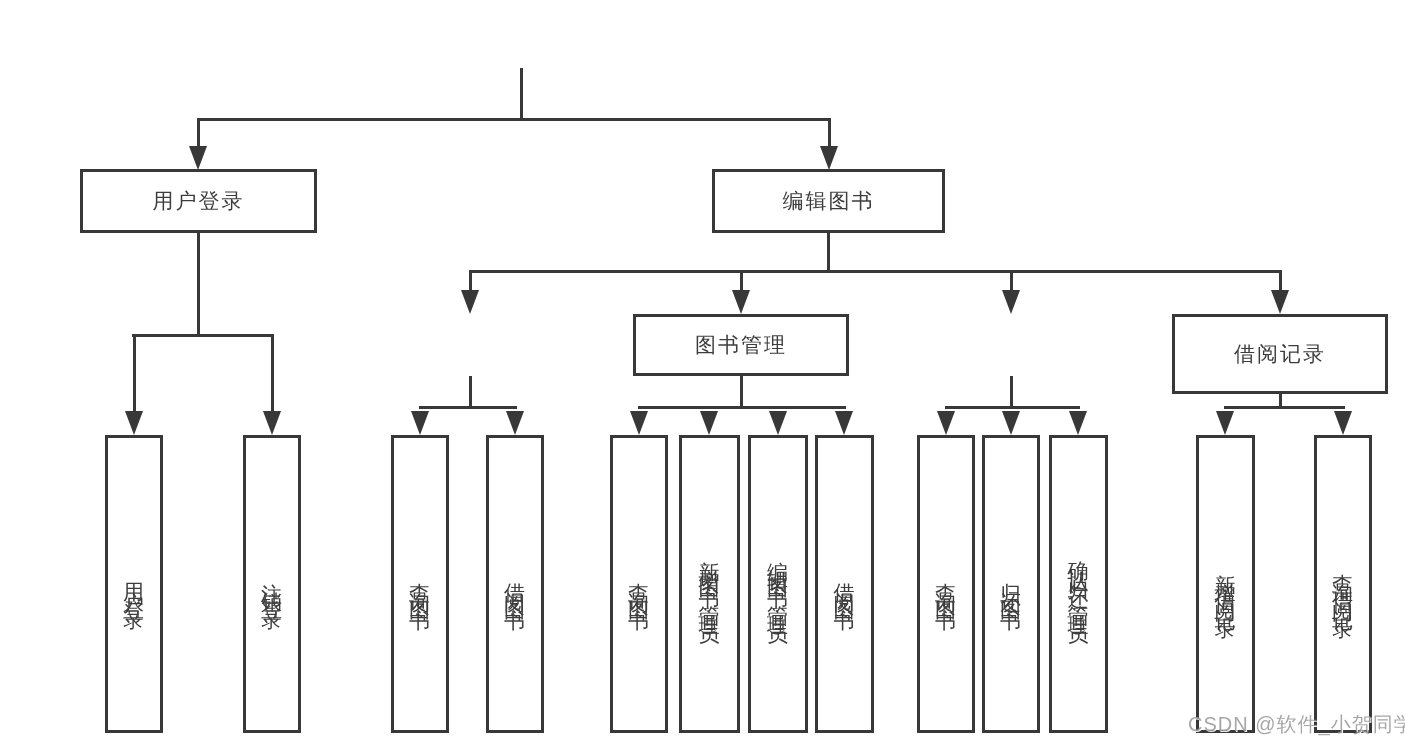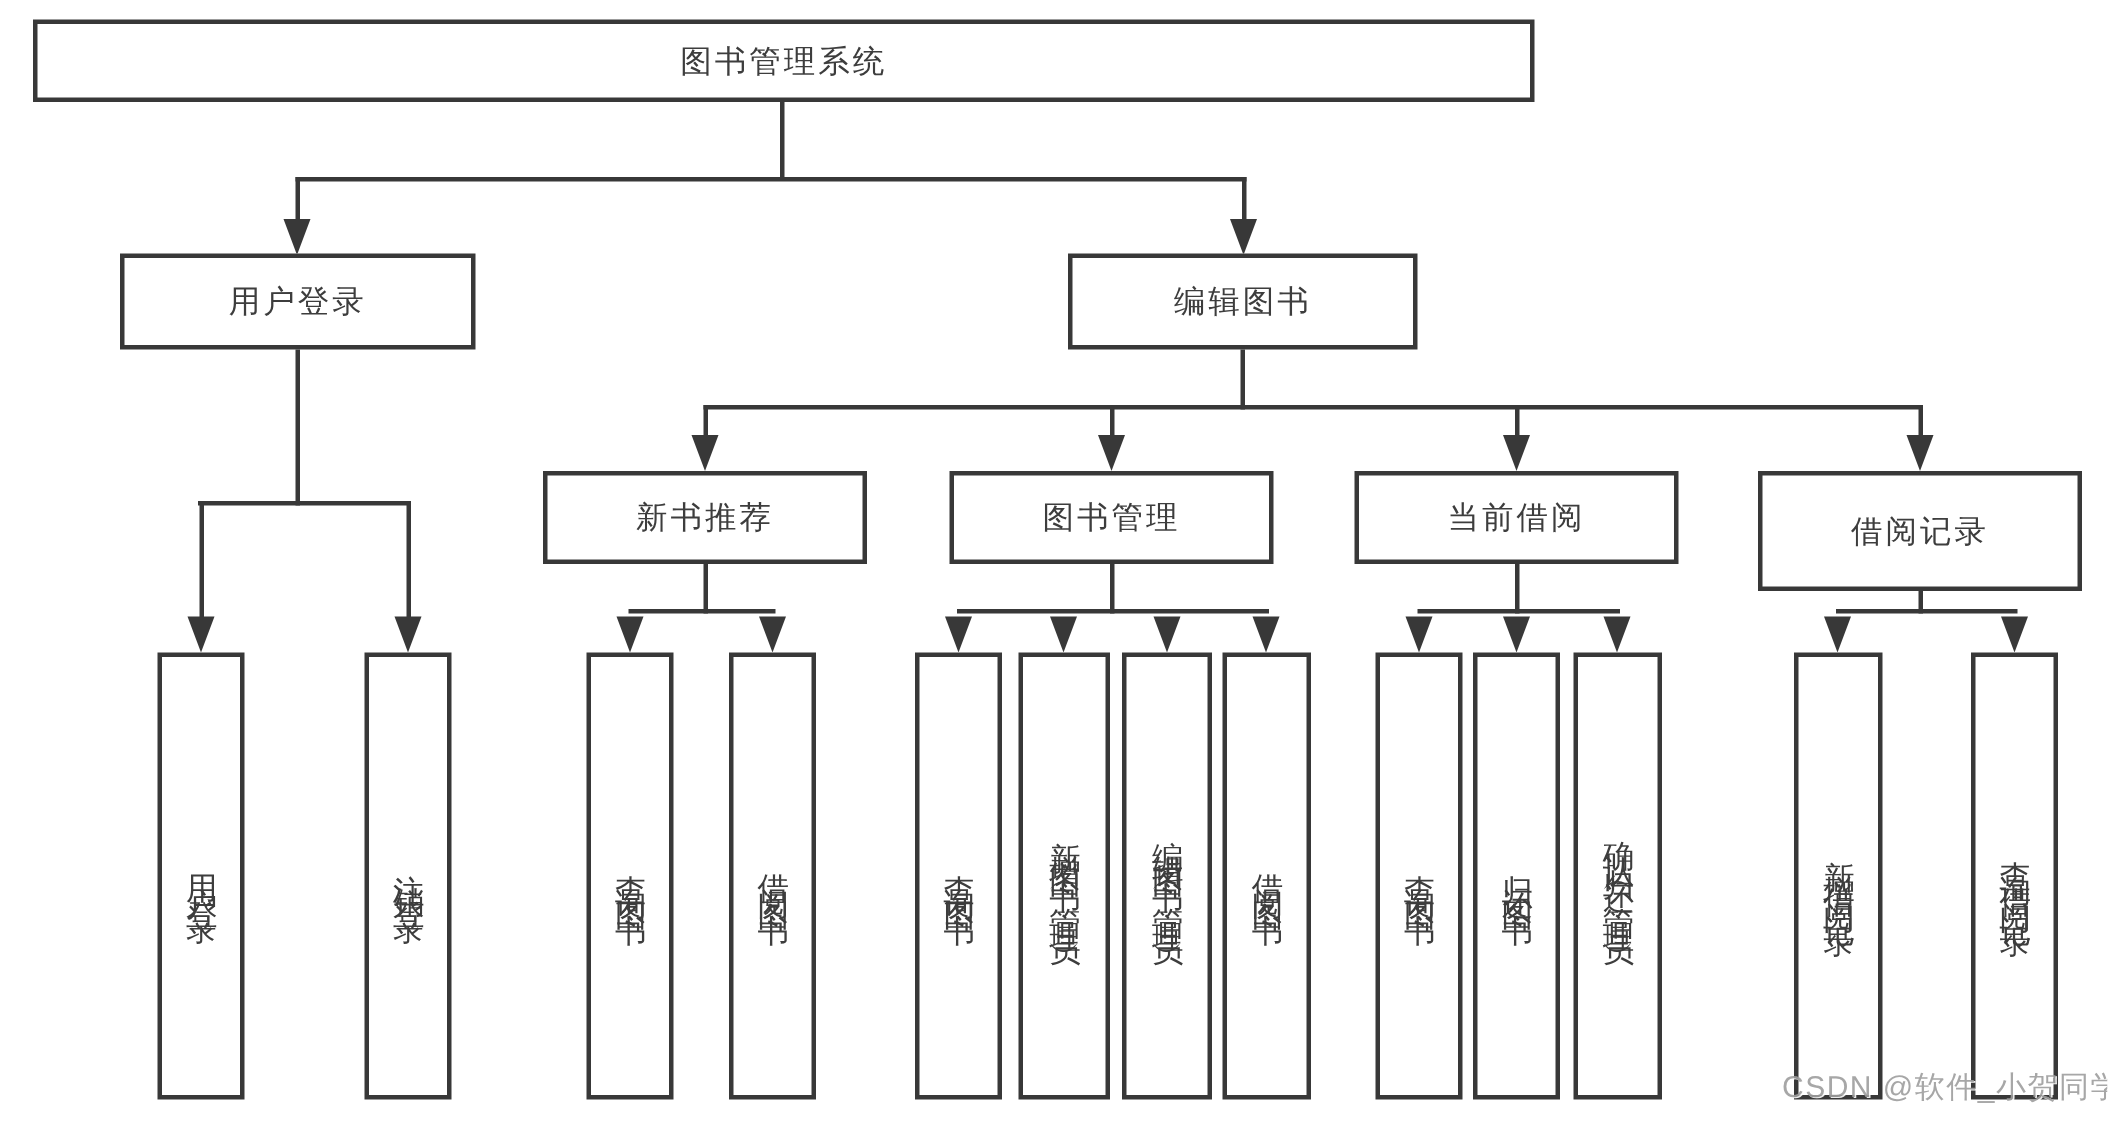--- a/index.html
+++ b/index.html
@@ -88,39 +88,30 @@
   <div class="ln" style="left:945px;top:406px;width:135px;height:3px"></div>
   <div class="arr" style="left:937px;top:411px"></div>
   <div class="arr" style="left:1002px;top:411px"></div>
   <div class="arr" style="left:1069px;top:411px"></div>
 
   <div class="ln" style="left:1279px;top:376px;width:3px;height:33px"></div>
   <div class="ln" style="left:1224px;top:406px;width:121px;height:3px"></div>
   <div class="arr" style="left:1216px;top:411px"></div>
   <div class="arr" style="left:1334px;top:411px"></div>
 
-  <div class="node" style="left:22px;top:13px;width:1001px;height:55px">
-    <span class="nlabel">图书管理系统</span>
-  </div>
 
   <div class="node" style="left:80px;top:169px;width:237px;height:64px">
     <span class="nlabel">用户登录</span>
   </div>
   <div class="node" style="left:712px;top:169px;width:233px;height:64px">
     <span class="nlabel">编辑图书</span>
   </div>
 
-  <div class="node" style="left:362px;top:314px;width:216px;height:62px">
-    <span class="nlabel">新书推荐</span>
-  </div>
   <div class="node" style="left:633px;top:314px;width:216px;height:62px">
     <span class="nlabel">图书管理</span>
-  </div>
-  <div class="node" style="left:903px;top:314px;width:216px;height:62px">
-    <span class="nlabel">当前借阅</span>
   </div>
   <div class="node" style="left:1172px;top:314px;width:216px;height:80px">
     <span class="nlabel">借阅记录</span>
   </div>
 
   <div class="node leaf" style="left:105px;top:435px;width:58px;height:298px">
     <span class="vlabel">用户登录</span>
   </div>
   <div class="node leaf" style="left:243px;top:435px;width:58px;height:298px">
     <span class="vlabel">注销登录</span>

